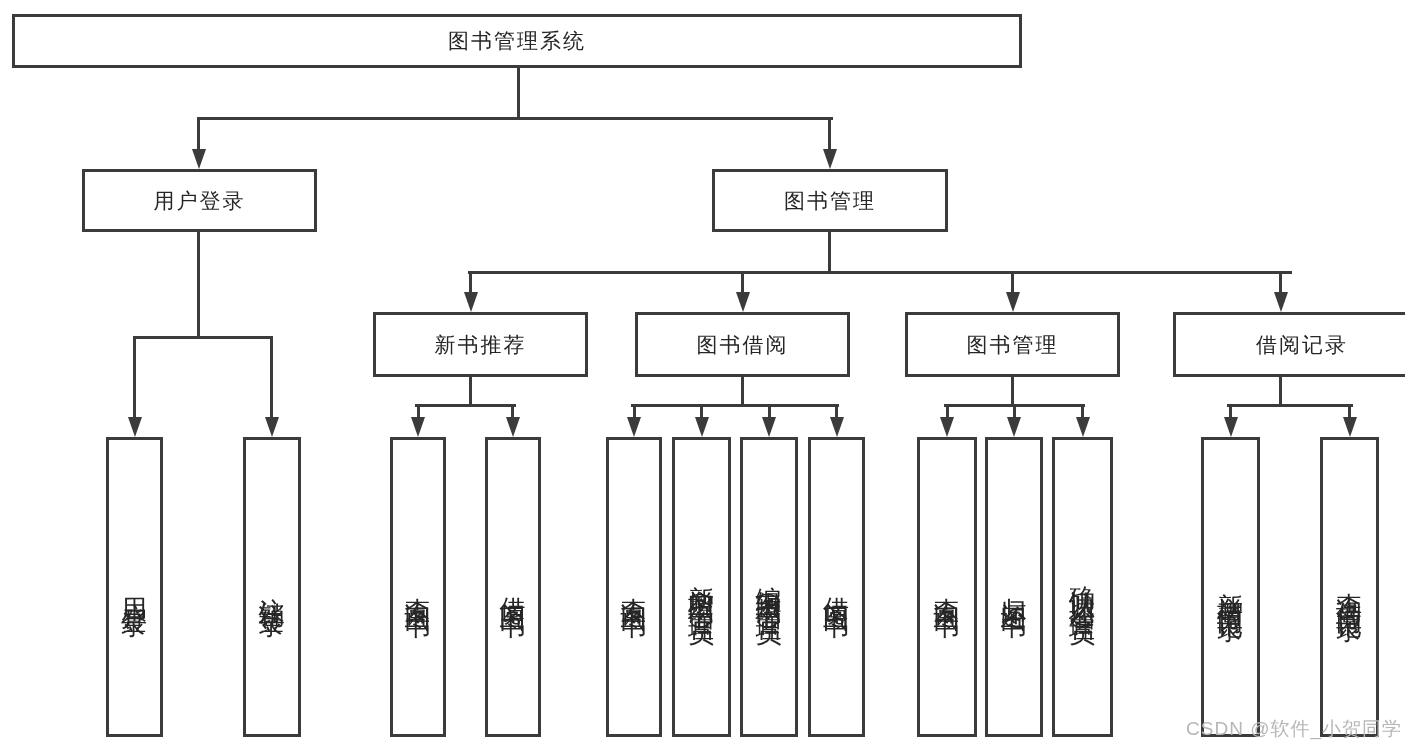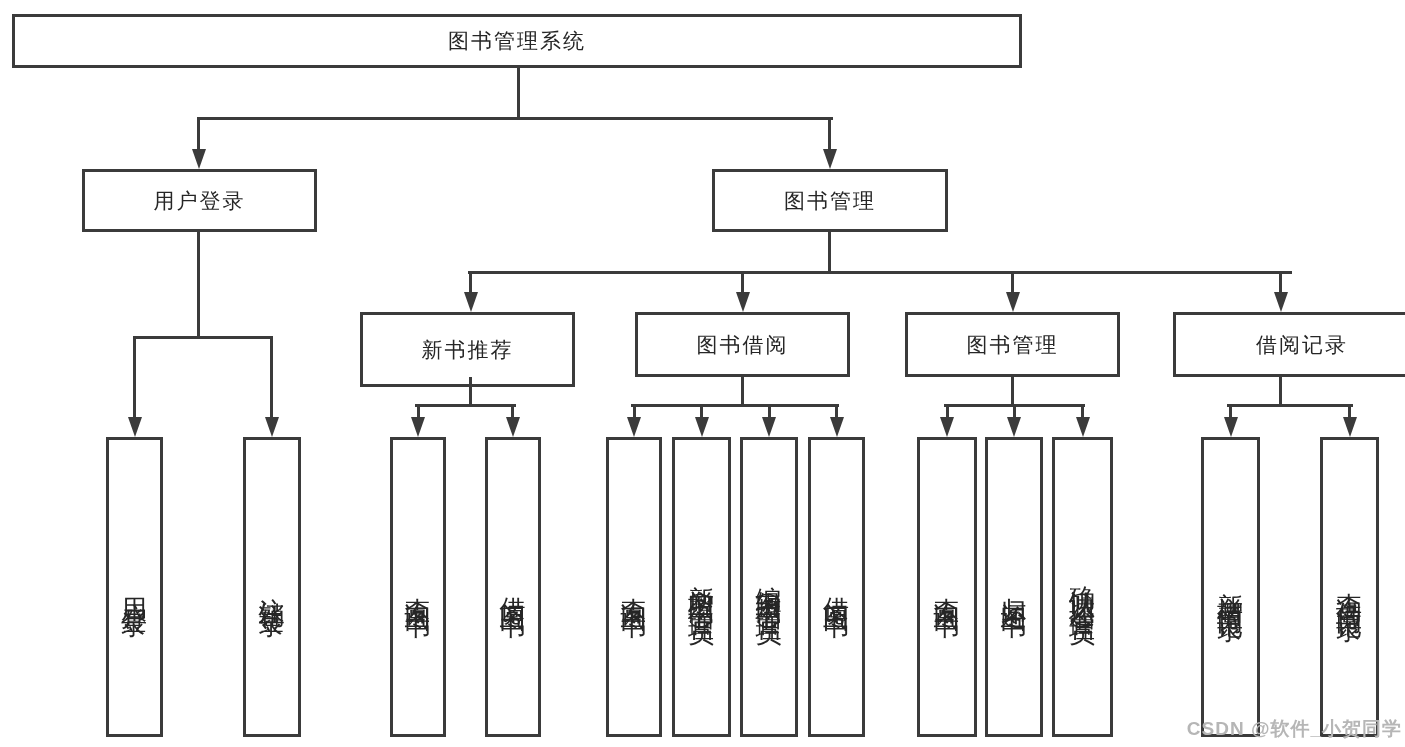--- a/index.html
+++ b/index.html
@@ -46,21 +46,20 @@
   }
   .watermark {
     position:absolute;
     top:716px;
     right:3px;
     font-size:19px;
     letter-spacing:1px;
     color:#b6b6b6;
     z-index:5;
     white-space:nowrap;
-    font-weight:bold;
   }
 </style>
 </head>
 <body>
 
 <div id="canvas">
 
   <div class="box" style="left:12px; top:14px; width:1010px; height:54px;">
     <span>图书管理系统</span>
   </div>
@@ -90,21 +89,21 @@
   <div class="line" style="left:468px; top:271px; width:824px; height:3px;"></div>
   <div class="line" style="left:469px; top:271px; width:3px; height:23px;"></div>
   <div class="arrow" style="left:464px; top:292px;"></div>
   <div class="line" style="left:741px; top:271px; width:3px; height:23px;"></div>
   <div class="arrow" style="left:736px; top:292px;"></div>
   <div class="line" style="left:1011px; top:271px; width:3px; height:23px;"></div>
   <div class="arrow" style="left:1006px; top:292px;"></div>
   <div class="line" style="left:1279px; top:271px; width:3px; height:23px;"></div>
   <div class="arrow" style="left:1274px; top:292px;"></div>
 
-  <div class="box" style="left:360px; top:312px; width:215px; height:75px;text-align:center;">
+  <div class="box" style="left:373px; top:312px; width:215px; height:65px;text-align:center;">
     <span>新书推荐</span>
   </div>
   <div class="box" style="left:635px; top:312px; width:215px; height:65px;align-items:center;">
     <span>图书借阅</span>
   </div>
   <div class="box" style="left:905px; top:312px; width:215px; height:65px;">
     <span>图书管理</span>
   </div>
   <div class="box" style="left:1173px; top:312px; width:258px; height:65px;">
     <span>借阅记录</span>

